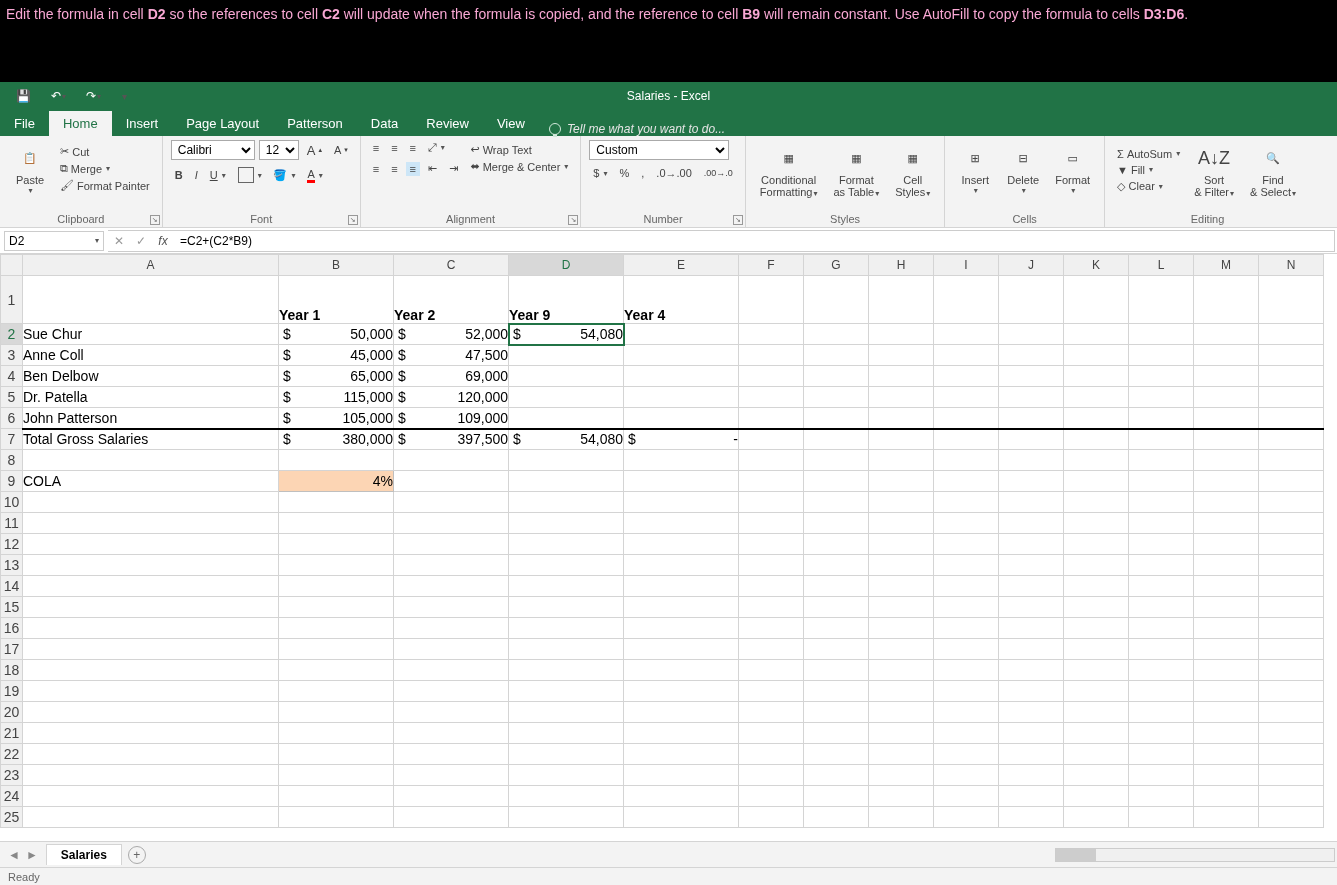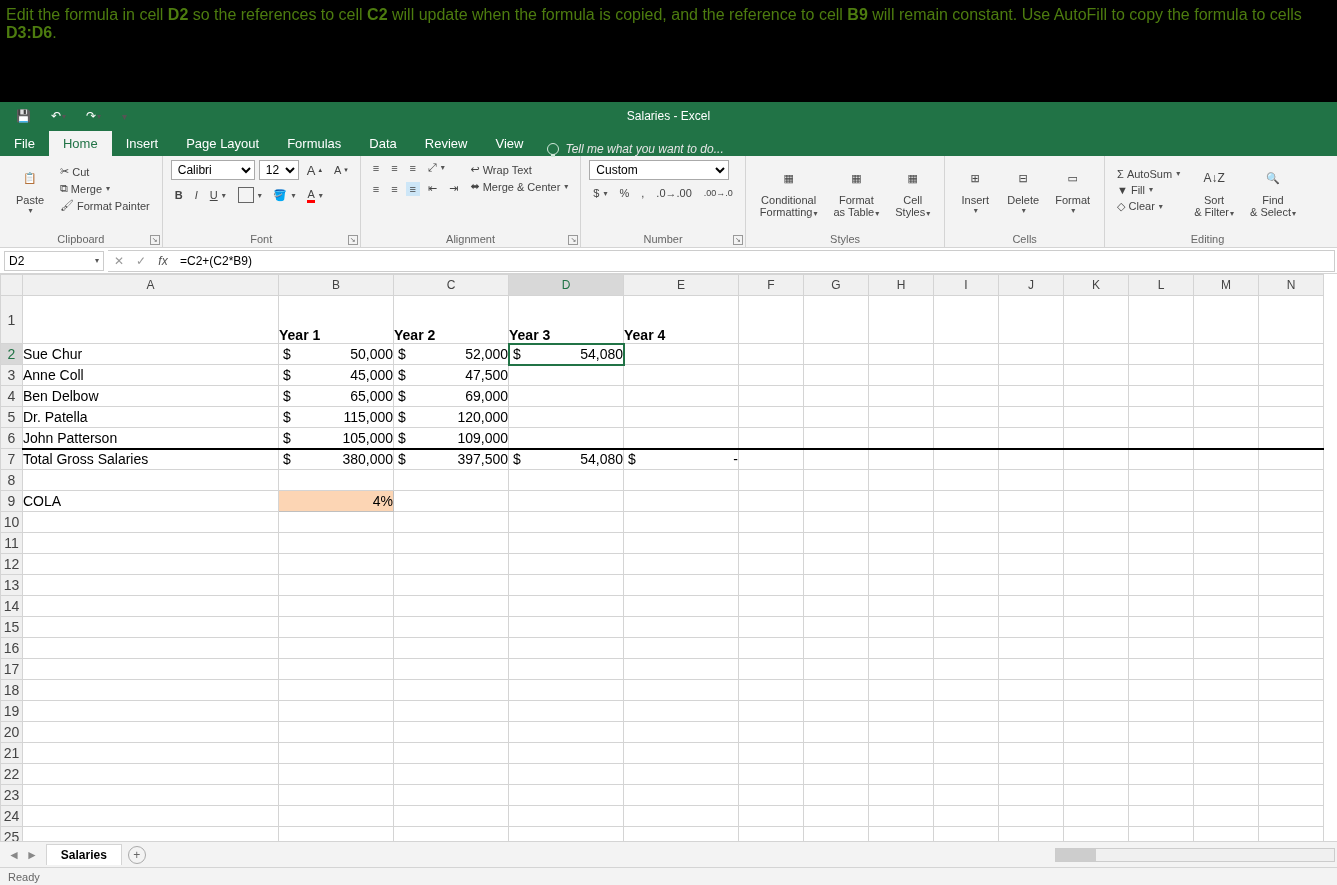--- a/index.html
+++ b/index.html
@@ -1,19 +1,19 @@
 <!DOCTYPE html>
 <html><head>
 <meta charset="utf-8">
 <style>
 * { margin: 0; padding: 0; box-sizing: border-box; font-family: "Segoe UI", Arial, sans-serif; }
 body { background: #fff; width: 1337px; height: 885px; overflow: hidden; display: flex; flex-direction: column; }
 
 
-.instruction-bar { background: #000; color: #4d7c0f; padding: 6px 20px 60px 6px; font-size: 16px; }
+.instruction-bar { background: #000; color: #f9a8d4; padding: 6px 20px 60px 6px; font-size: 14px; }
 .instruction-bar b { font-weight: bold; }
 
 
 .title-bar { background: #217346; height: 28px; display: flex; align-items: center; color: #fff; font-size: 12px; }
 .title-bar .left-group { display: flex; align-items: center; padding-left: 10px; gap: 8px; }
 .title-bar .icon-btn { color: #fff; cursor: pointer; padding: 2px 6px; display:inline-flex; align-items:center;}
 .title-bar .title-text { position:absolute; left:50%; transform:translateX(-50%); }
 
 
 .ribbon-tabs { background: #217346; height: 26px; display: flex; align-items: flex-end; color: #fff; font-size: 13px; }
@@ -97,21 +97,21 @@
       </span>
   </div>
   <div class="title-text">Salaries - Excel</div>
 </div>
 
 <div class="ribbon-tabs">
   <div class="ribbon-tab">File</div>
   <div class="ribbon-tab active">Home</div>
   <div class="ribbon-tab">Insert</div>
   <div class="ribbon-tab">Page Layout</div>
-  <div class="ribbon-tab">Formulas</div>
+  <div class="ribbon-tab">Patterson</div>
   <div class="ribbon-tab">Data</div>
   <div class="ribbon-tab">Review</div>
   <div class="ribbon-tab">View</div>
   <div class="tell-me">
       <span class="bulb"></span>
       <span>Tell me what you want to do...</span>
     </div>
 </div>
 
 <div class="ribbon">
@@ -286,21 +286,21 @@
             <span>Fill</span>
             <span class="dd">▾</span>
           </div>
         <div class="r-btn">
             <span>◇</span>
             <span>Clear</span>
             <span class="dd">▾</span>
           </div>
       </div>
       <div class="big-btn">
-          <div class="big-icon" style="font-size:12px;">A↓Z</div>
+          <div class="big-icon" style="font-size:18px;">A↓Z</div>
           <span>Sort</span>
           <span><span>&amp; Filter</span><span class="dd">▾</span></span>
         </div>
       <div class="big-btn">
           <div class="big-icon">🔍</div>
           <span>Find</span>
           <span><span>&amp; Select</span><span class="dd">▾</span></span>
         </div>
     </div>
     <div class="group-label">Editing</div>
@@ -357,21 +357,21 @@
         <th class="col-hdr">M</th>
         <th class="col-hdr">N</th>
       </tr>
     </thead>
     <tbody id="grid-body">
         <tr style="height:48px;">
           <td class="row-hdr">1</td>
   <td class="cell"></td>
   <td class="cell bold text-left" style="vertical-align:bottom;">Year 1</td>
   <td class="cell bold text-left" style="vertical-align:bottom;">Year 2</td>
-  <td class="cell bold text-left" style="vertical-align:bottom;">Year 3</td>
+  <td class="cell bold text-left" style="vertical-align:bottom;">Year 9</td>
   <td class="cell bold text-left" style="vertical-align:bottom;">Year 4</td>
   <td class="cell"></td>
           <td class="cell"></td>
           <td class="cell"></td>
           <td class="cell"></td>
           <td class="cell"></td>
           <td class="cell"></td>
           <td class="cell"></td>
           <td class="cell"></td>
           <td class="cell"></td>

